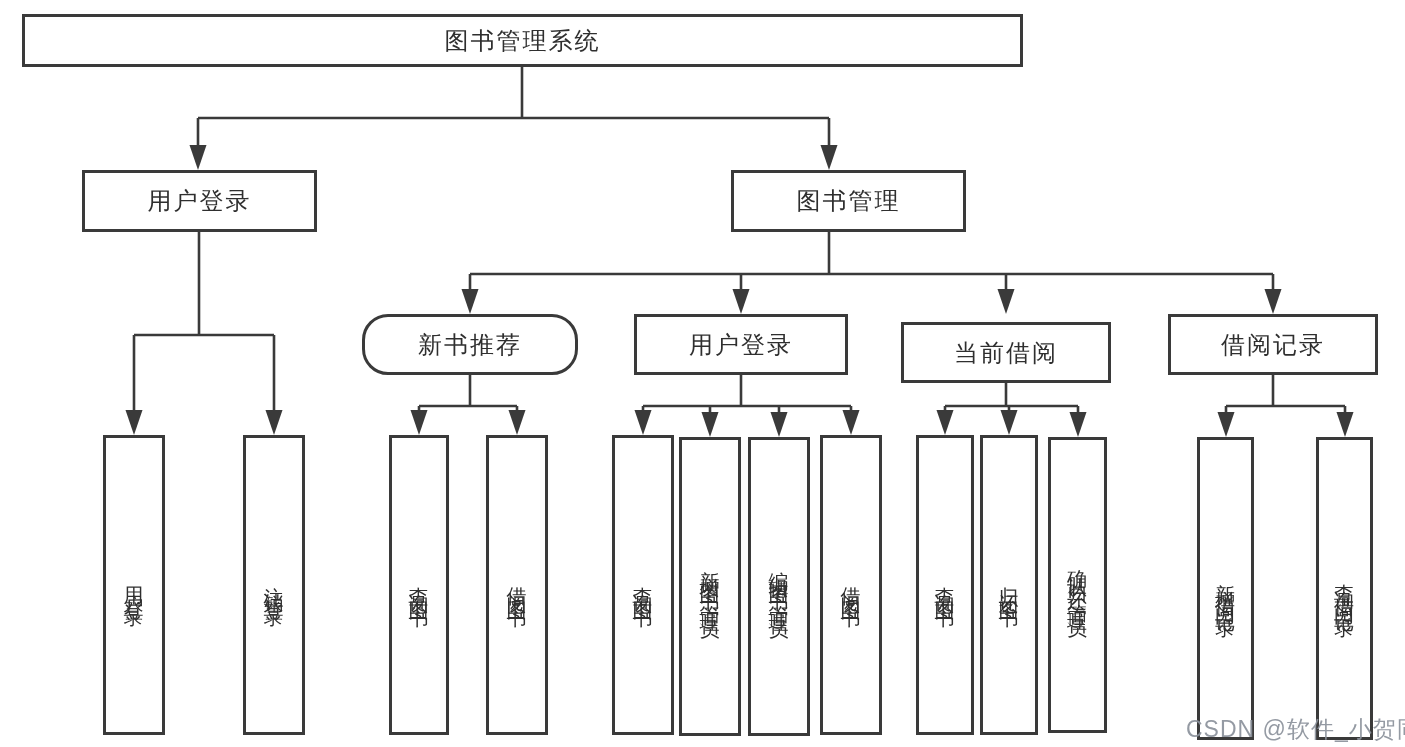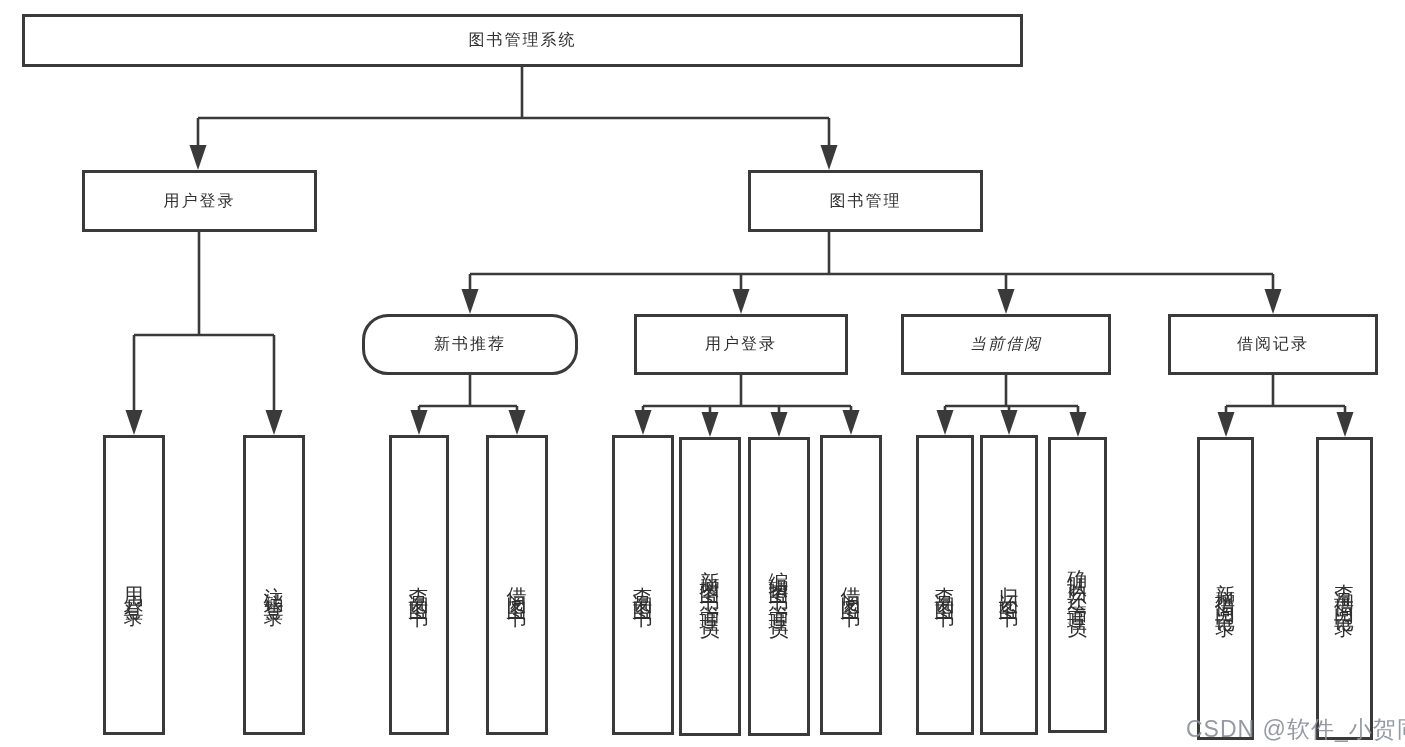--- a/index.html
+++ b/index.html
@@ -19,21 +19,21 @@
     position: absolute;
     box-sizing: border-box;
     border: 3px solid #3a3a3a;
     background: #ffffff;
     display: flex;
     align-items: center;
     justify-content: center;
     color: #2f2f2f;
   }
   .h-label {
-    font-size: 16px;
+    font-size: 24px;
     letter-spacing: 2px;
     white-space: nowrap;
   }
   .v-label {
     writing-mode: vertical-rl;
     text-orientation: mixed;
     font-size: 20px;
     letter-spacing: 7px;
     line-height: 1;
     white-space: nowrap;
@@ -144,31 +144,31 @@
     </g>
   </svg>
 
   <div class="node" style="left:22px; top:14px; width:1001px; height:53px;">
     <span class="h-label">图书管理系统</span>
   </div>
 
   <div class="node" style="left:82px; top:170px; width:235px; height:62px;">
     <span class="h-label">用户登录</span>
   </div>
-  <div class="node" style="left:748px; top:170px; width:235px; height:62px;">
+  <div class="node" style="left:731px; top:170px; width:235px; height:62px;">
     <span class="h-label">图书管理</span>
   </div>
 
   <div class="node" style="left:362px; top:314px; width:216px; height:61px;border-radius:26px;">
     <span class="h-label">新书推荐</span>
   </div>
   <div class="node" style="left:634px; top:314px; width:214px; height:61px;">
     <span class="h-label">用户登录</span>
   </div>
-  <div class="node" style="left:901px; top:314px; width:210px; height:61px;font-style:italic;">
+  <div class="node" style="left:901px; top:322px; width:210px; height:61px;">
     <span class="h-label">当前借阅</span>
   </div>
   <div class="node" style="left:1168px; top:314px; width:210px; height:61px;">
     <span class="h-label">借阅记录</span>
   </div>
 
   <div class="node" style="left:103px; top:435px; width:62px; height:300px;">
     <span class="v-label">用户登录</span>
   </div>
   <div class="node" style="left:243px; top:435px; width:62px; height:300px;">

